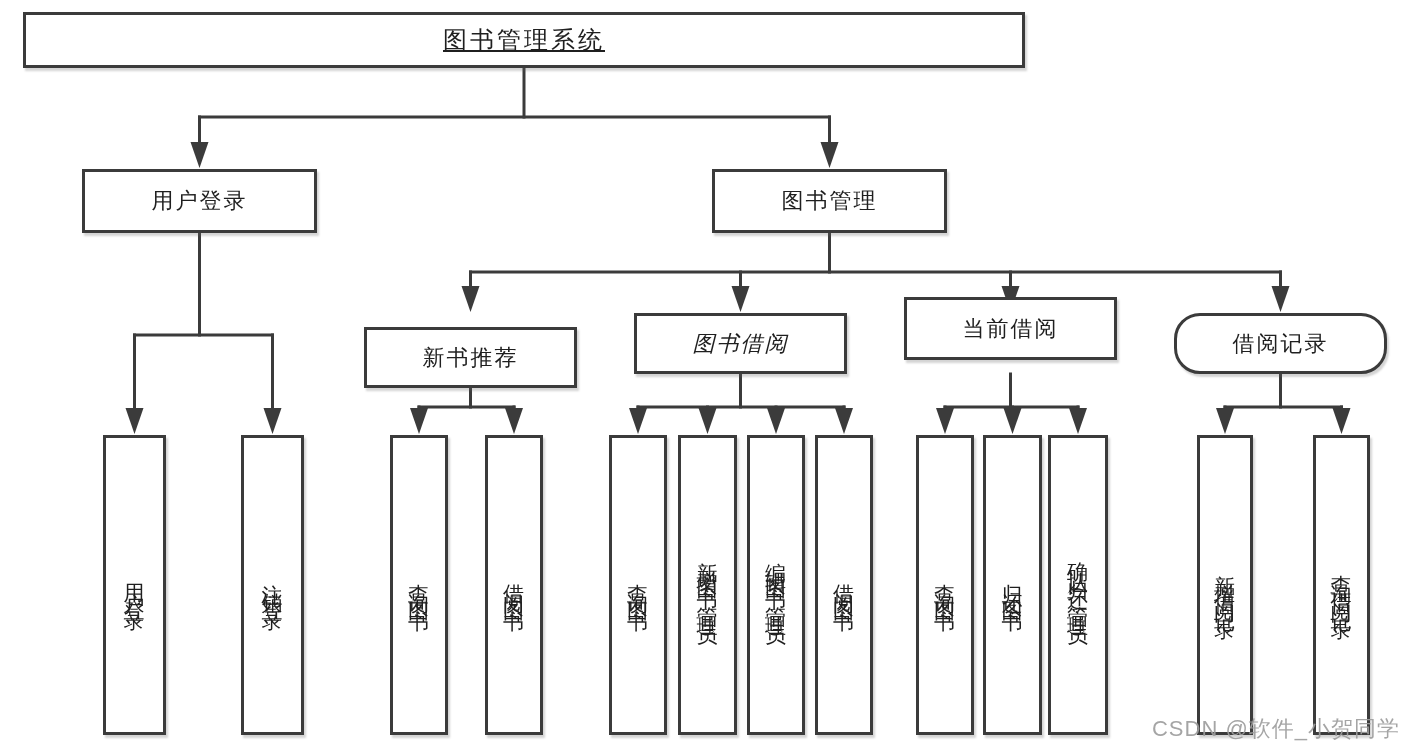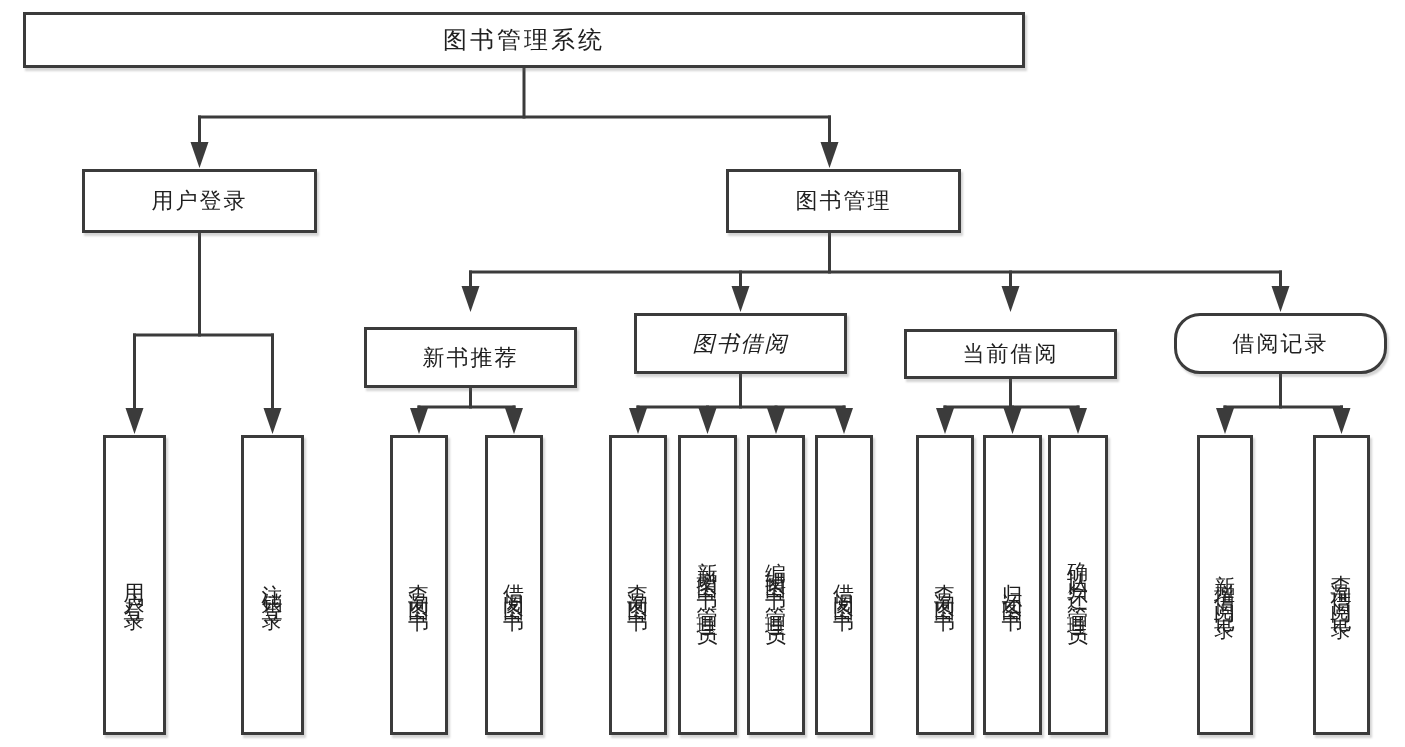--- a/index.html
+++ b/index.html
@@ -35,20 +35,21 @@
   }
   .node.h span {
     font-size: 22px;
     letter-spacing: 2px;
     line-height: 1;
     white-space: nowrap;
   }
   .node.root span {
     font-size: 24px;
     letter-spacing: 3px;
+    text-decoration: underline;
   }
   .node.v span {
     writing-mode: vertical-rl;
     text-orientation: mixed;
     font-size: 21px;
     letter-spacing: 9px;
     line-height: 1;
   }
   #watermark {
     position: absolute;
@@ -120,30 +121,30 @@
       <line x1="1341.5" y1="407" x2="1341.5" y2="412" stroke="#3b3b3b" stroke-width="3" stroke-linecap="square"></line>
       <polygon points="1332.5,408 1350.5,408 1341.5,434" fill="#3b3b3b"></polygon>
     </svg>
   <div id="nodes">
       <div class="node h root" style="left: 23px; top: 12px; width: 1002px; height: 56px;">
         <span>图书管理系统</span>
       </div>
       <div class="node h" style="left: 82px; top: 169px; width: 235px; height: 64px;">
         <span>用户登录</span>
       </div>
-      <div class="node h" style="left: 712px; top: 169px; width: 235px; height: 64px; margin-left: 14px;">
+      <div class="node h" style="left: 712px; top: 169px; width: 235px; height: 64px;">
         <span>图书管理</span>
       </div>
       <div class="node h" style="left: 364px; top: 327px; width: 213px; height: 61px;">
         <span>新书推荐</span>
       </div>
       <div class="node h" style="left: 634px; top: 313px; width: 213px; height: 61px; font-style: italic;">
         <span>图书借阅</span>
       </div>
-      <div class="node h" style="left: 904px; top: 329px; width: 213px; height: 50px;">
+      <div class="node h" style="left: 904px; top: 297px; width: 213px; height: 63px;">
         <span>当前借阅</span>
       </div>
       <div class="node h" style="left: 1174px; top: 313px; width: 213px; height: 61px; border-radius: 26px;">
         <span>借阅记录</span>
       </div>
       <div class="node v" style="left: 103px; top: 435px; width: 63px; height: 300px;">
         <span>用户登录</span>
       </div>
       <div class="node v" style="left: 241px; top: 435px; width: 63px; height: 300px;">
         <span>注销登录</span>
@@ -175,13 +176,14 @@
       <div class="node v" style="left: 1048px; top: 435px; width: 60px; height: 300px;">
         <span>确认归还（管理员）</span>
       </div>
       <div class="node v" style="left: 1197px; top: 435px; width: 56px; height: 300px;">
         <span>新增借阅记录</span>
       </div>
       <div class="node v" style="left: 1313px; top: 435px; width: 57px; height: 300px;">
         <span>查询借阅记录</span>
       </div>
     </div>
+  <div id="watermark">CSDN @软件_小贺同学</div>
 </div>
 
 </body></html>

